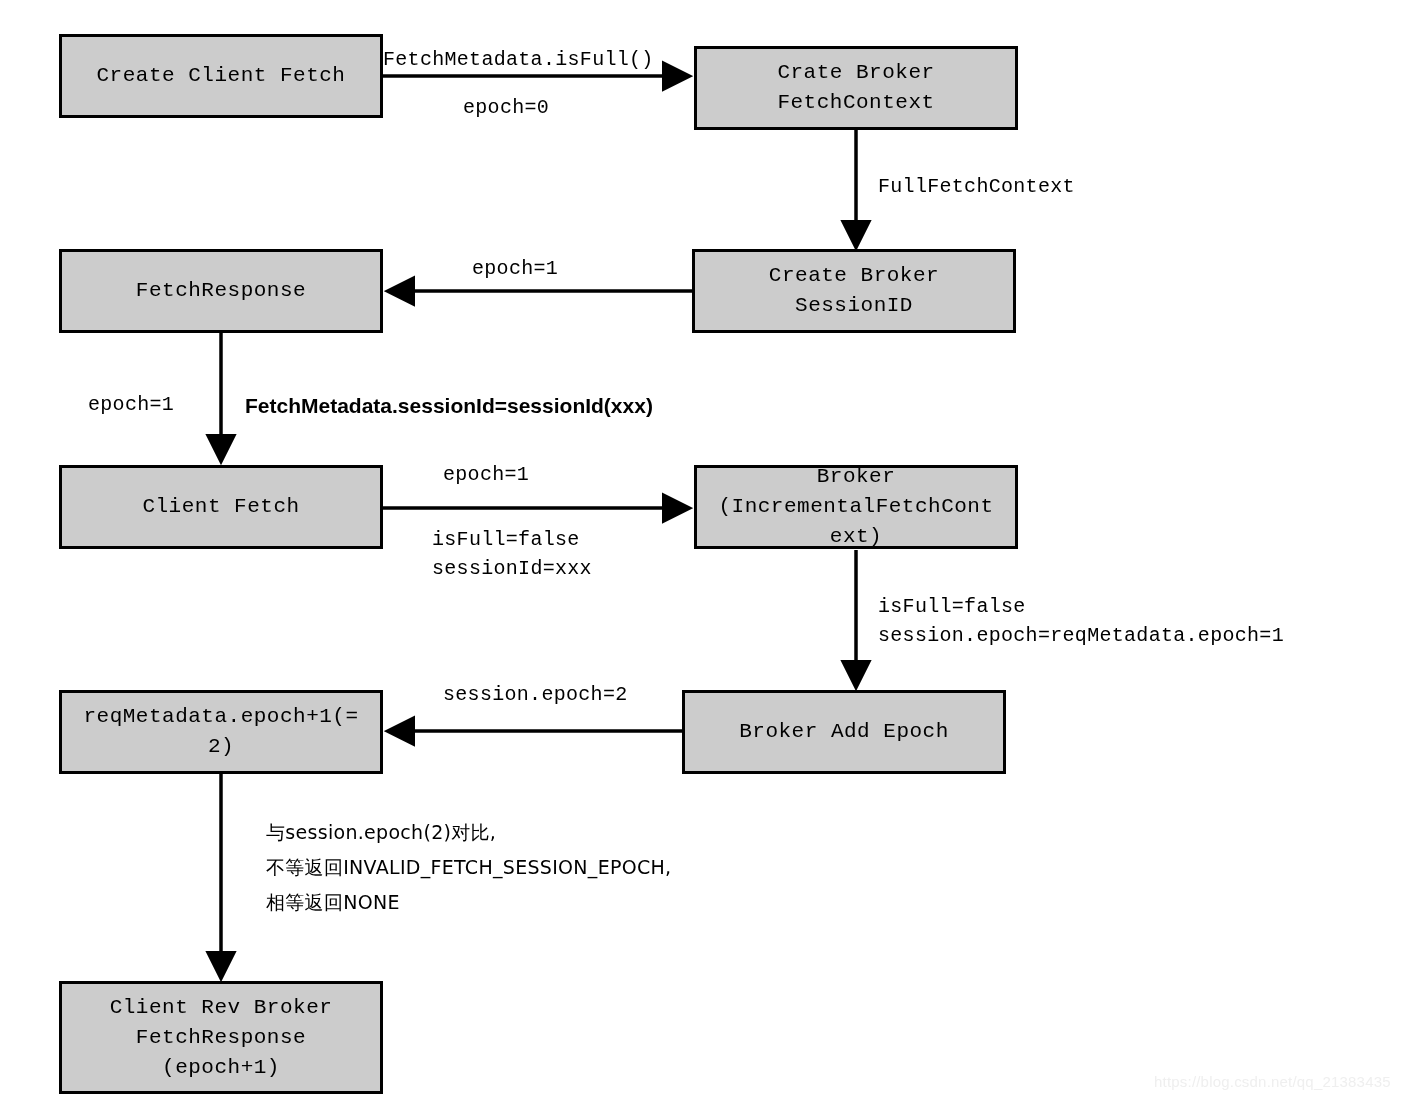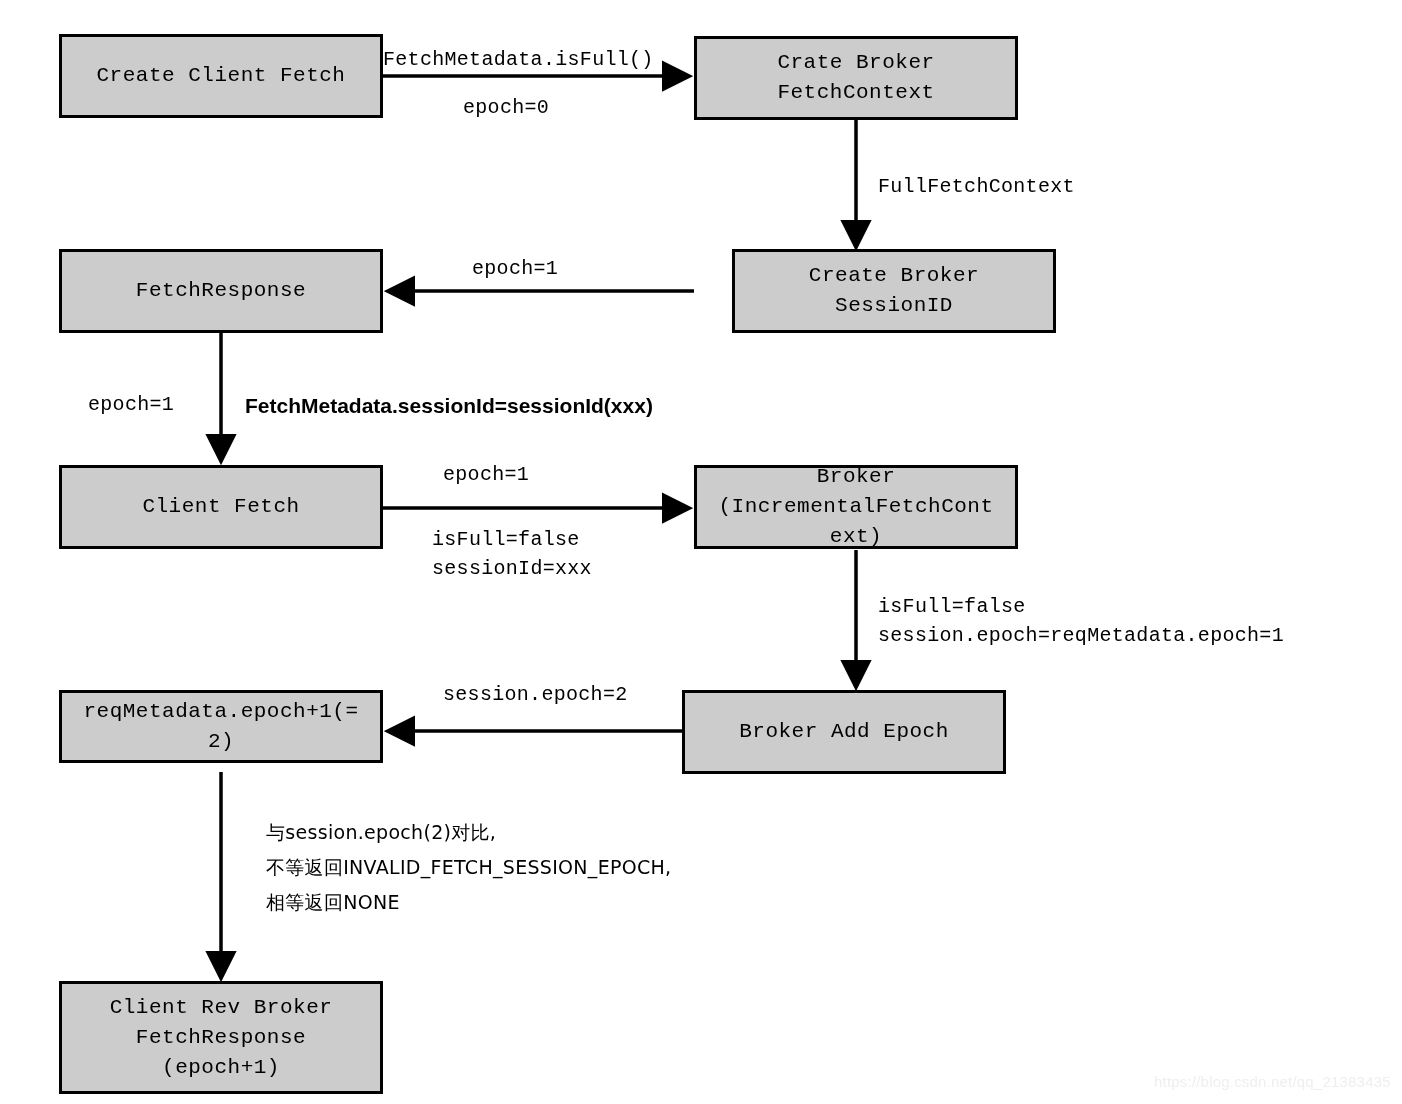--- a/index.html
+++ b/index.html
@@ -97,35 +97,35 @@
 
     <line x1="856" y1="550" x2="856" y2="686" stroke="#000000" stroke-width="3.5" marker-end="url(#arrow)"></line>
 
     <line x1="694" y1="731" x2="389" y2="731" stroke="#000000" stroke-width="3.5" marker-end="url(#arrow)"></line>
 
     <line x1="221" y1="772" x2="221" y2="977" stroke="#000000" stroke-width="3.5" marker-end="url(#arrow)"></line>
   </svg>
 
   <div class="node" style="left:59px; top:34px; width:324px; height:84px;font-family:Liberation Mono, monospace;">Create Client Fetch</div>
 
-  <div class="node" style="left:694px; top:36px; width:324px; height:84px;">Crate Broker
+  <div class="node" style="left:694px; top:46px; width:324px; height:84px;">Crate Broker
 FetchContext</div>
 
   <div class="node" style="left:59px; top:249px; width:324px; height:84px;">FetchResponse</div>
 
-  <div class="node" style="left:732px; top:249px; width:324px; height:84px;text-align:center;">Create Broker
+  <div class="node" style="left:692px; top:249px; width:324px; height:84px;text-align:center;">Create Broker
 SessionID</div>
 
   <div class="node" style="left:59px; top:465px; width:324px; height:84px;">Client Fetch</div>
 
   <div class="node" style="left:694px; top:465px; width:324px; height:84px;">Broker
 (IncrementalFetchCont
 ext)</div>
 
-  <div class="node" style="left:59px; top:690px; width:324px; height:73px;">reqMetadata.epoch+1(=
+  <div class="node" style="left:59px; top:690px; width:324px; height:84px;">reqMetadata.epoch+1(=
 2)</div>
 
   <div class="node" style="left:682px; top:690px; width:324px; height:84px;">Broker Add Epoch</div>
 
   <div class="node" style="left:59px; top:981px; width:324px; height:113px;">Client Rev Broker
 FetchResponse
 (epoch+1)</div>
 
   <div class="edge-label" style="left:383px; top:45px;">FetchMetadata.isFull()</div>
 

